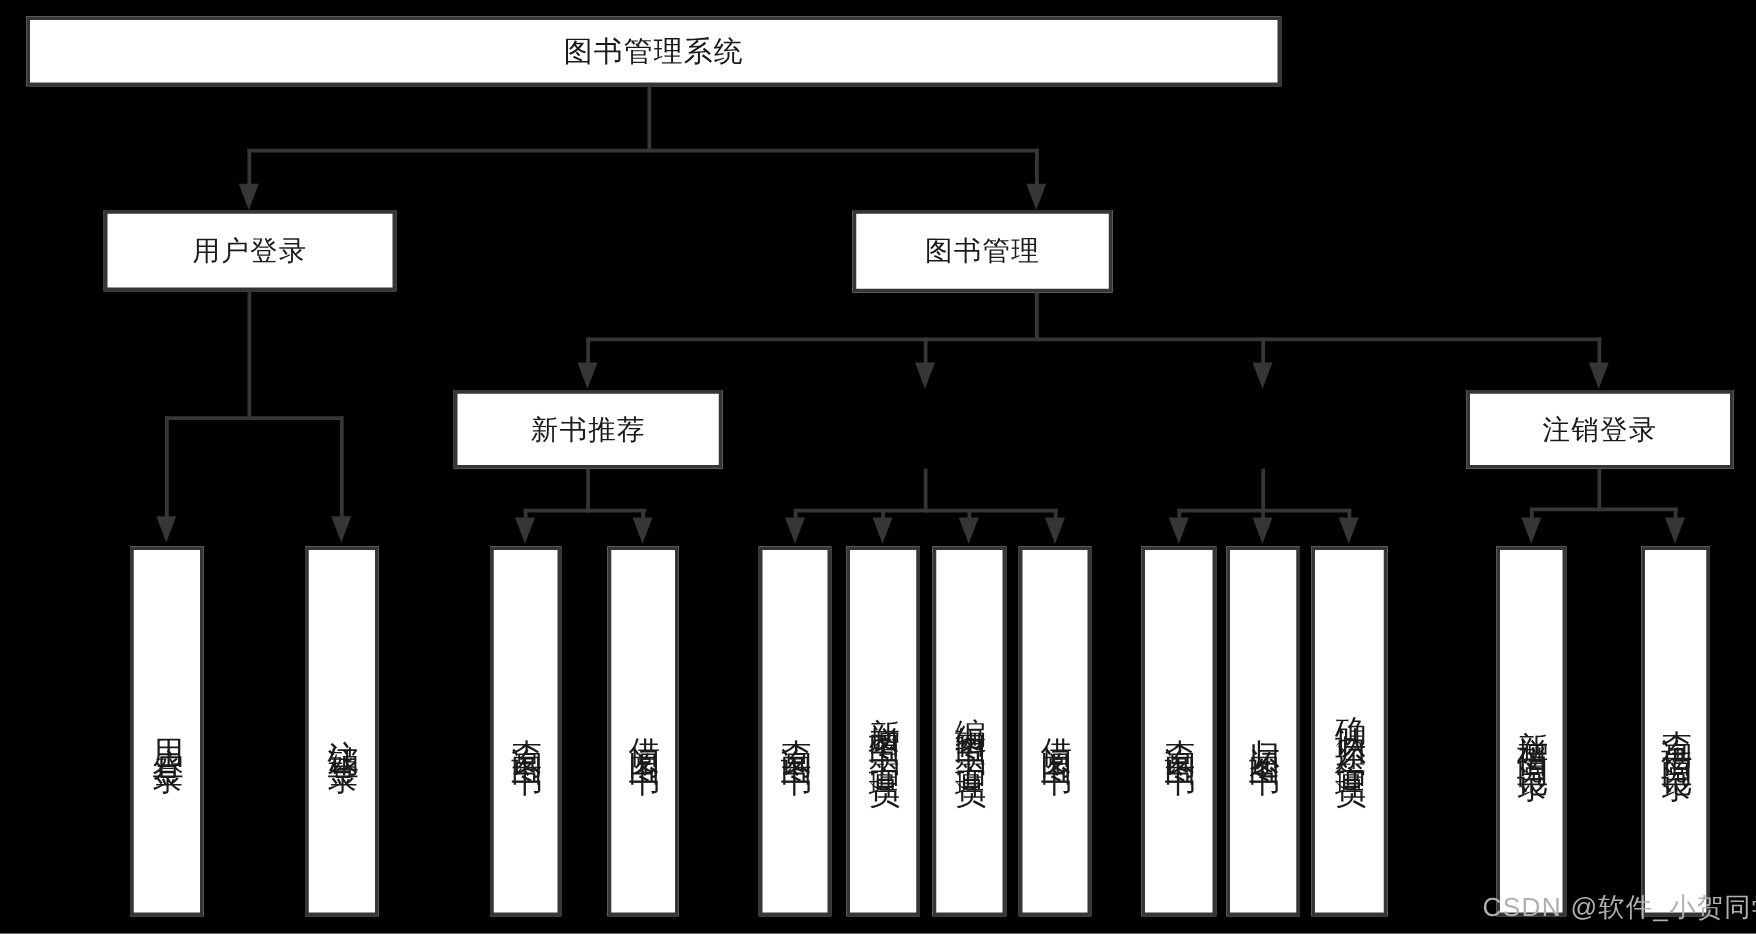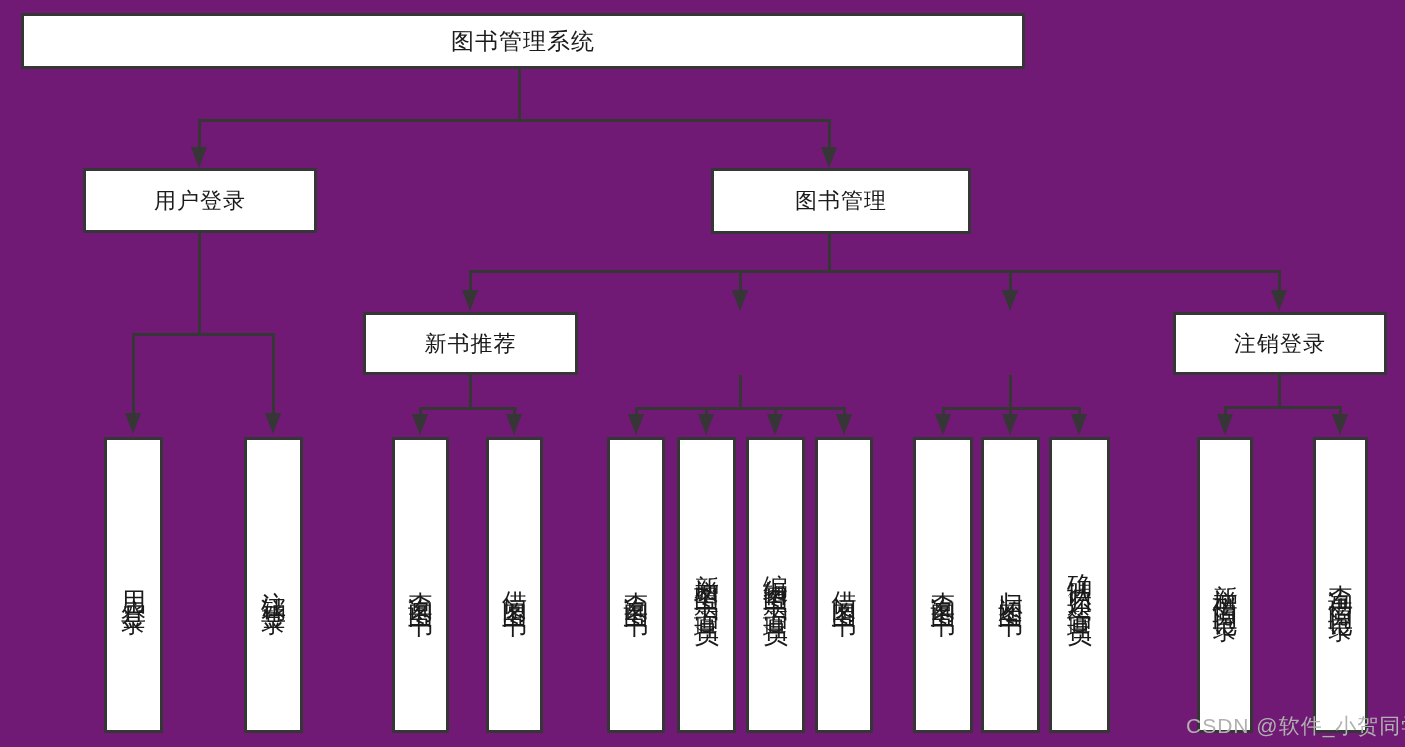--- a/index.html
+++ b/index.html
@@ -1,17 +1,17 @@
 <!DOCTYPE html>
 <html><head>
 <meta charset="utf-8">
 <style>
   html,body{margin:0;padding:0;background:#ffffff;}
   .canvas{
-    position:relative;width:1405px;height:747px;background:#701a75;
+    position:relative;width:1405px;height:747px;background:#000000;
     font-family:"Liberation Sans",sans-serif;overflow:hidden;
   }
   .node{
     position:absolute;box-sizing:border-box;border:3px solid #363636;background:#ffffff;
     display:flex;align-items:center;justify-content:center;color:#1a1a1a;
   }
   .node.h{font-size:22px;letter-spacing:1px;}
   .node.top{font-size:23px;}
   .node.v span{
     writing-mode:vertical-rl;text-orientation:mixed;
@@ -41,21 +41,21 @@
   <div class="vline" style="left:518px;top:68px;height:52px"></div>
   <div class="hline" style="left:198px;top:119px;width:633px"></div>
   <div class="vline" style="left:198px;top:119px;height:31px"></div>
   <div class="ah" style="left:191px;top:147px"></div>
   <div class="vline" style="left:828px;top:119px;height:31px"></div>
   <div class="ah" style="left:821px;top:147px"></div>
 
   <div class="node h" style="left:83px;top:168px;width:234px;height:65px">
     <span>用户登录</span>
   </div>
-  <div class="node h" style="left:711px;top:168px;width:260px;height:66px">
+  <div class="node h" style="left:682px;top:168px;width:208px;height:66px">
     <span>图书管理</span>
   </div>
 
   <div class="vline" style="left:198px;top:233px;height:102px"></div>
   <div class="hline" style="left:132px;top:333px;width:142px"></div>
   <div class="vline" style="left:132px;top:333px;height:82px"></div>
   <div class="ah" style="left:125px;top:413px"></div>
   <div class="vline" style="left:272px;top:333px;height:82px"></div>
   <div class="ah" style="left:265px;top:413px"></div>
 

